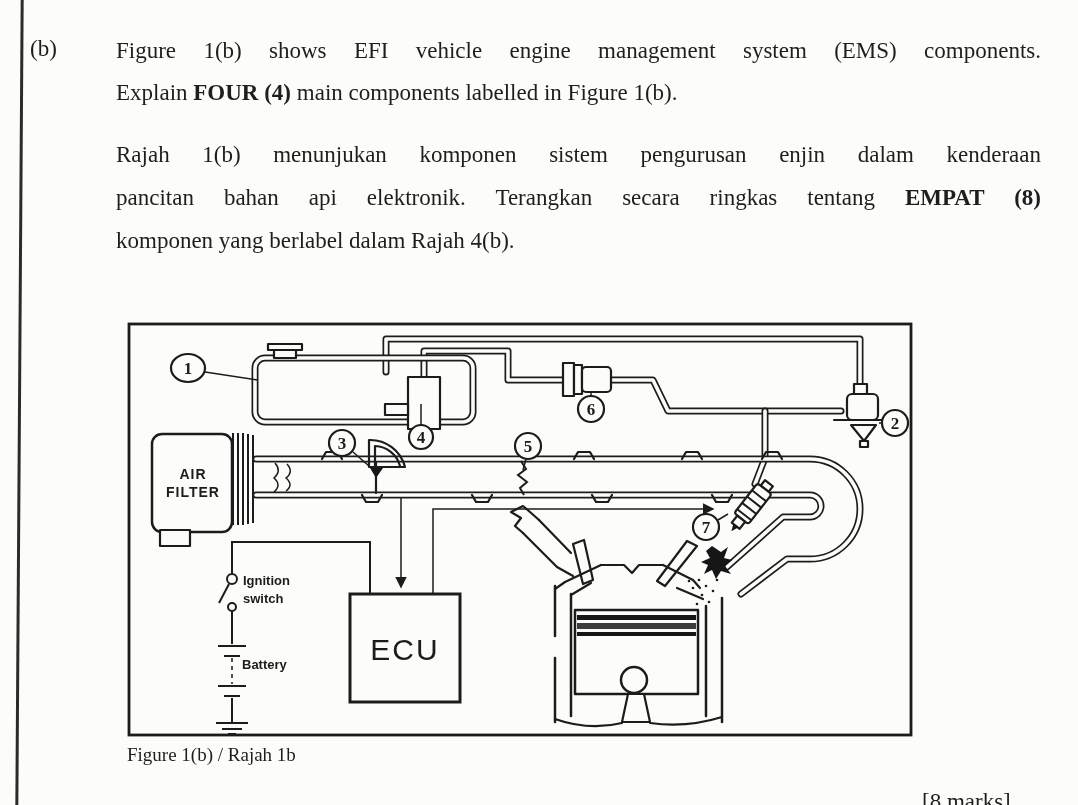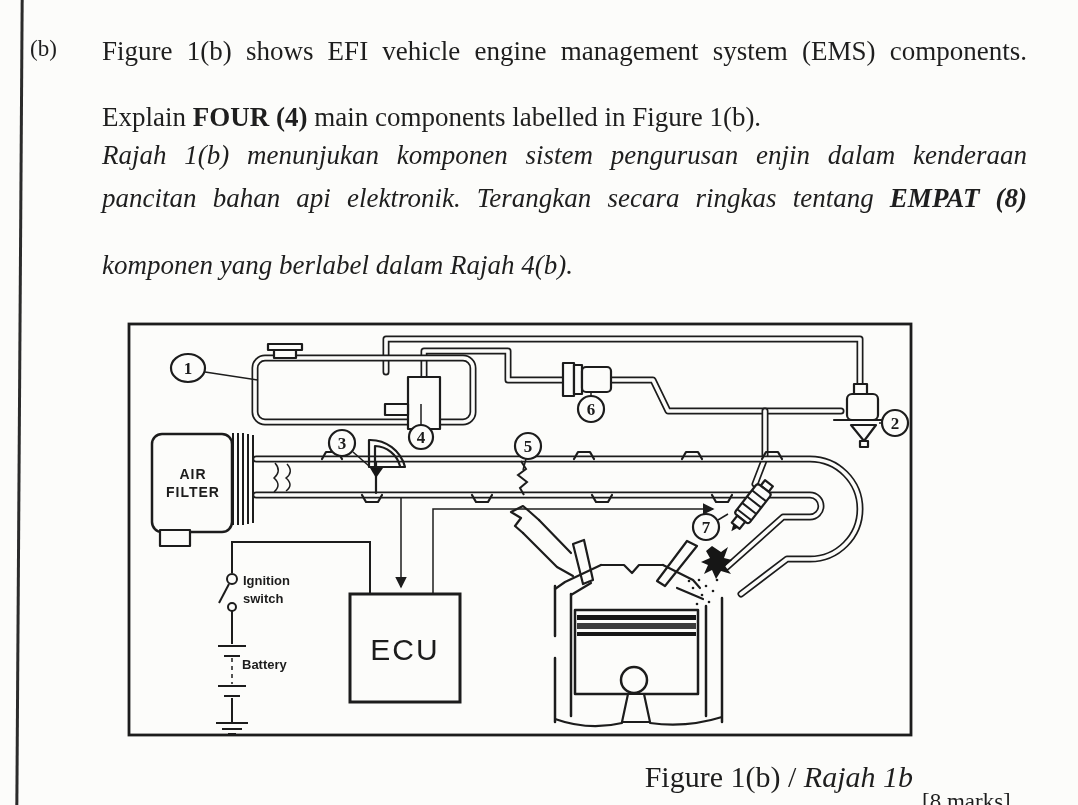--- a/index.html
+++ b/index.html
@@ -3,27 +3,27 @@
 <meta charset="utf-8">
 <style>
   html,body{margin:0;padding:0;}
   body{
     width:1078px;height:805px;position:relative;overflow:hidden;
     background:#fcfcfa;color:#1e1e1e;
     font-family:"Liberation Serif", serif;
   }
   .vrule{position:absolute;left:18px;top:-4px;width:3px;height:815px;background:#2b2b2b;transform:rotate(0.38deg);}
   .qpart{position:absolute;left:30px;top:36px;font-size:23px;}
-  .qline{position:absolute;left:102px;width:925px;font-size:27px;line-height:30px;
+  .qline{position:absolute;left:116px;width:925px;font-size:23px;line-height:30px;
          text-align:justify;text-align-last:justify;white-space:normal;}
-  .qline.last{text-align:left;text-align-last:left;margin-top:24px;}
-  .ms{font-style:italic;}
+  .qline.last{text-align:left;text-align-last:left;}
+  .ms{}
   .b{font-weight:bold;}
   #diag{position:absolute;left:127px;top:322px;}
-  .caption{position:absolute;left:127px;top:760px;width:786px;text-align:right;font-size:30px;}
+  .caption{position:absolute;left:127px;top:744px;width:786px;text-align:left;font-size:19px;}
   .marks{position:absolute;left:922px;top:789px;font-size:23px;white-space:nowrap;}
   
   .ink{stroke:#1c1c1c;fill:none;stroke-width:2.2;stroke-linecap:round;stroke-linejoin:round;}
   .ink25{stroke:#1c1c1c;fill:none;stroke-width:2.5;stroke-linecap:round;stroke-linejoin:round;}
   .thin{stroke:#1c1c1c;fill:none;stroke-width:1.5;}
   .wire{stroke:#1c1c1c;fill:none;stroke-width:2;}
   .pipe-o{stroke:#1c1c1c;stroke-width:7;fill:none;stroke-linejoin:round;stroke-linecap:round;}
   .pipe-i{stroke:#fcfcfa;stroke-width:3.6;fill:none;stroke-linejoin:round;stroke-linecap:round;}
   .fw{fill:#fcfcfa;}
   .blk{fill:#161616;stroke:none;}

